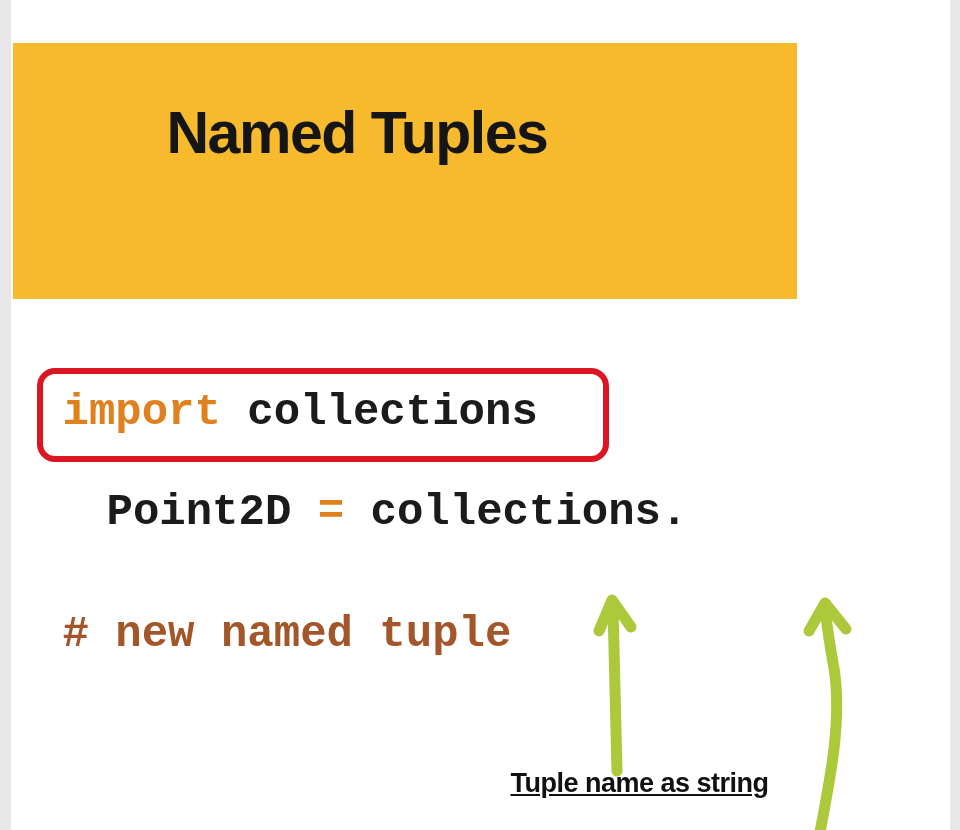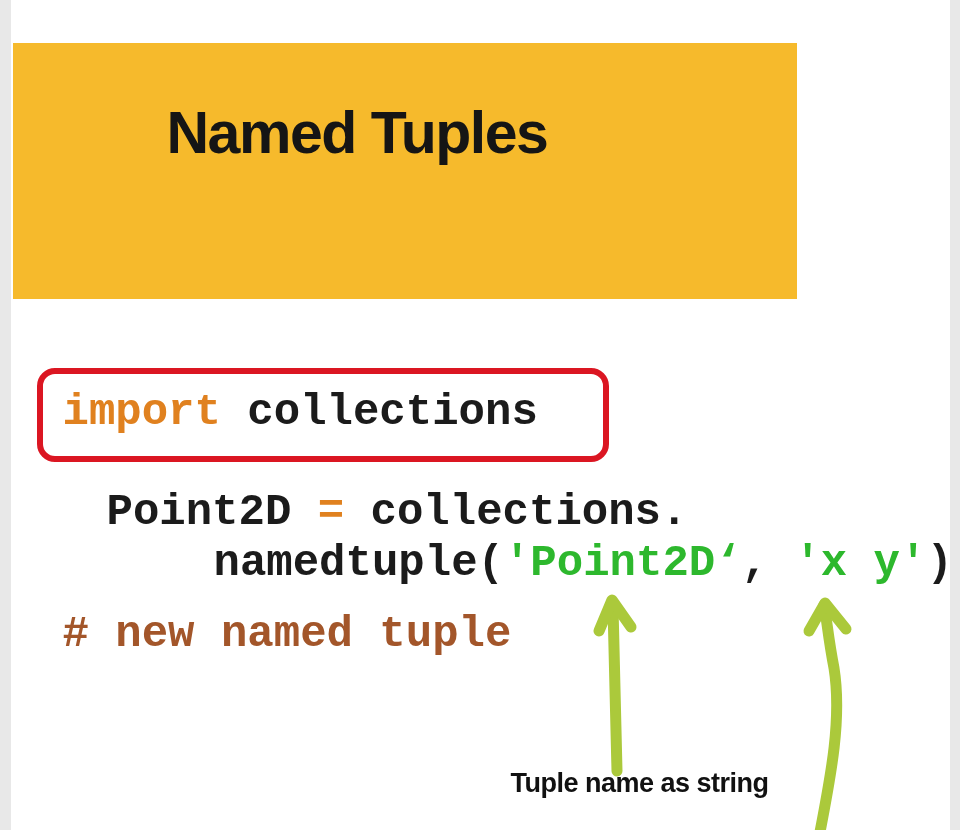--- a/index.html
+++ b/index.html
@@ -70,20 +70,21 @@
   .seg.num{color:var(--number);}
   .seg.str{color:var(--string);}
   .seg.com{color:var(--comment);}
   .annotation-label{
     position:absolute;
     left:500px;top:768px;
     font-size:27px;
     font-weight:700;
     letter-spacing:-0.5px;
     color:var(--annotation-text);
+    text-decoration:underline;
   }
   .arrows-overlay{
     position:absolute;
     left:0;top:0;
     width:960px;height:830px;
     pointer-events:none;
   }
   .arrows-overlay path{
     fill:none;
     stroke:var(--arrow);
@@ -102,21 +103,20 @@
       <span class="line">Named Tuples</span>
     </div>
   </div>
 
   <div class="import-box"></div>
 
   <div class="code-line" id="line-import"><span class="seg kw">import</span><span class="seg pl"> collections</span></div>
 
   <div class="code-line" id="line-def"><span class="seg pl">Point2D </span><span class="seg op">=</span><span class="seg pl"> collections.</span></div>
 
-  <div class="code-line" id="line-def-cont"><span class="seg pl">namedtuple(</span><span class="seg str">'Point2D‘</span><span class="seg pl">, </span><span class="seg str">'x y'</span><span class="seg pl">)</span></div>
 
   <div class="code-line" id="line-comment"><span class="seg com"># new named tuple</span></div>
 
 
   <div class="annotation-label">Tuple name as string</div>
 
   <svg class="arrows-overlay" viewBox="0 0 960 830" xmlns="http://www.w3.org/2000/svg">
     <g>
       <path d="M 606 771 L 602 607"></path>
       <path d="M 588 631 L 601 600 L 620 627"></path>

